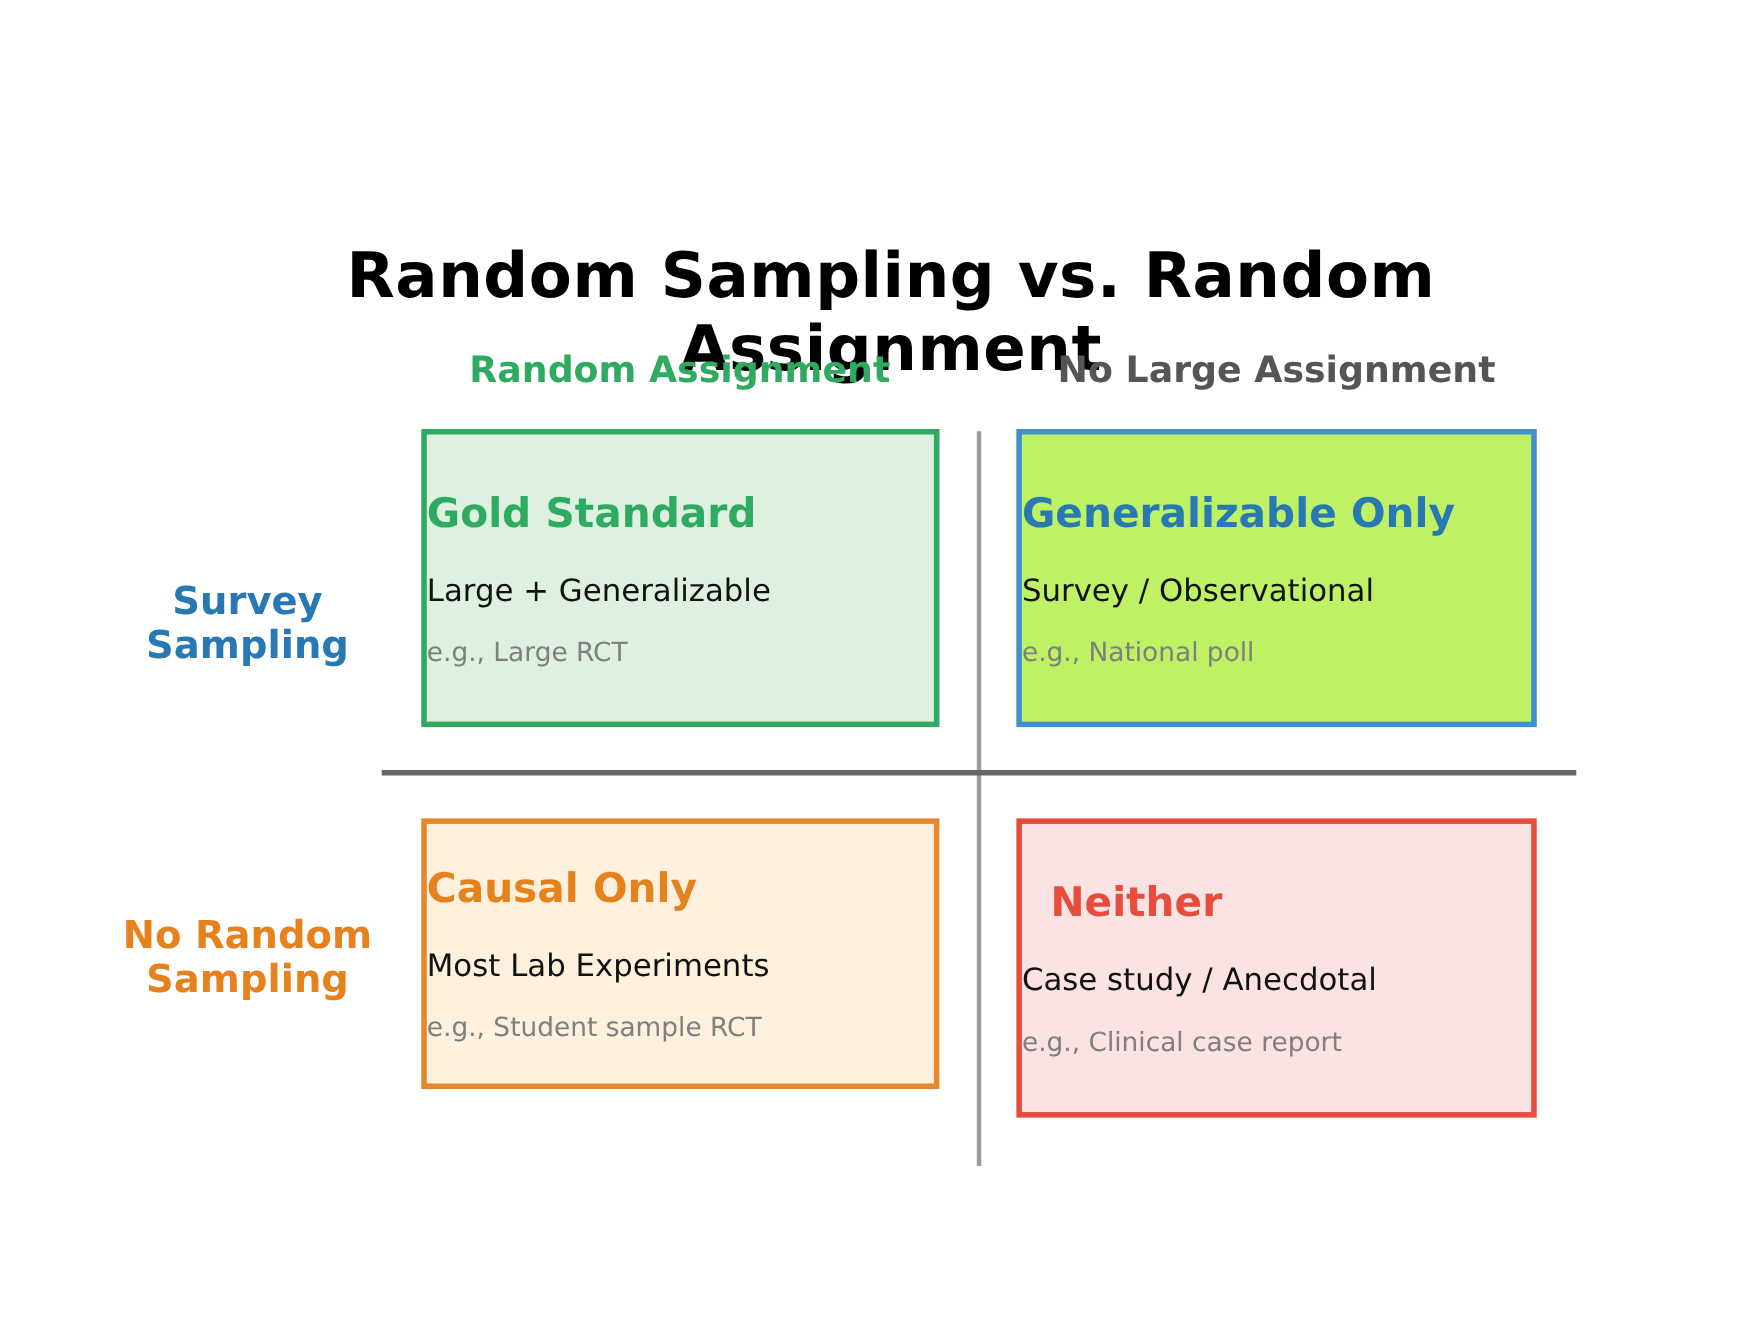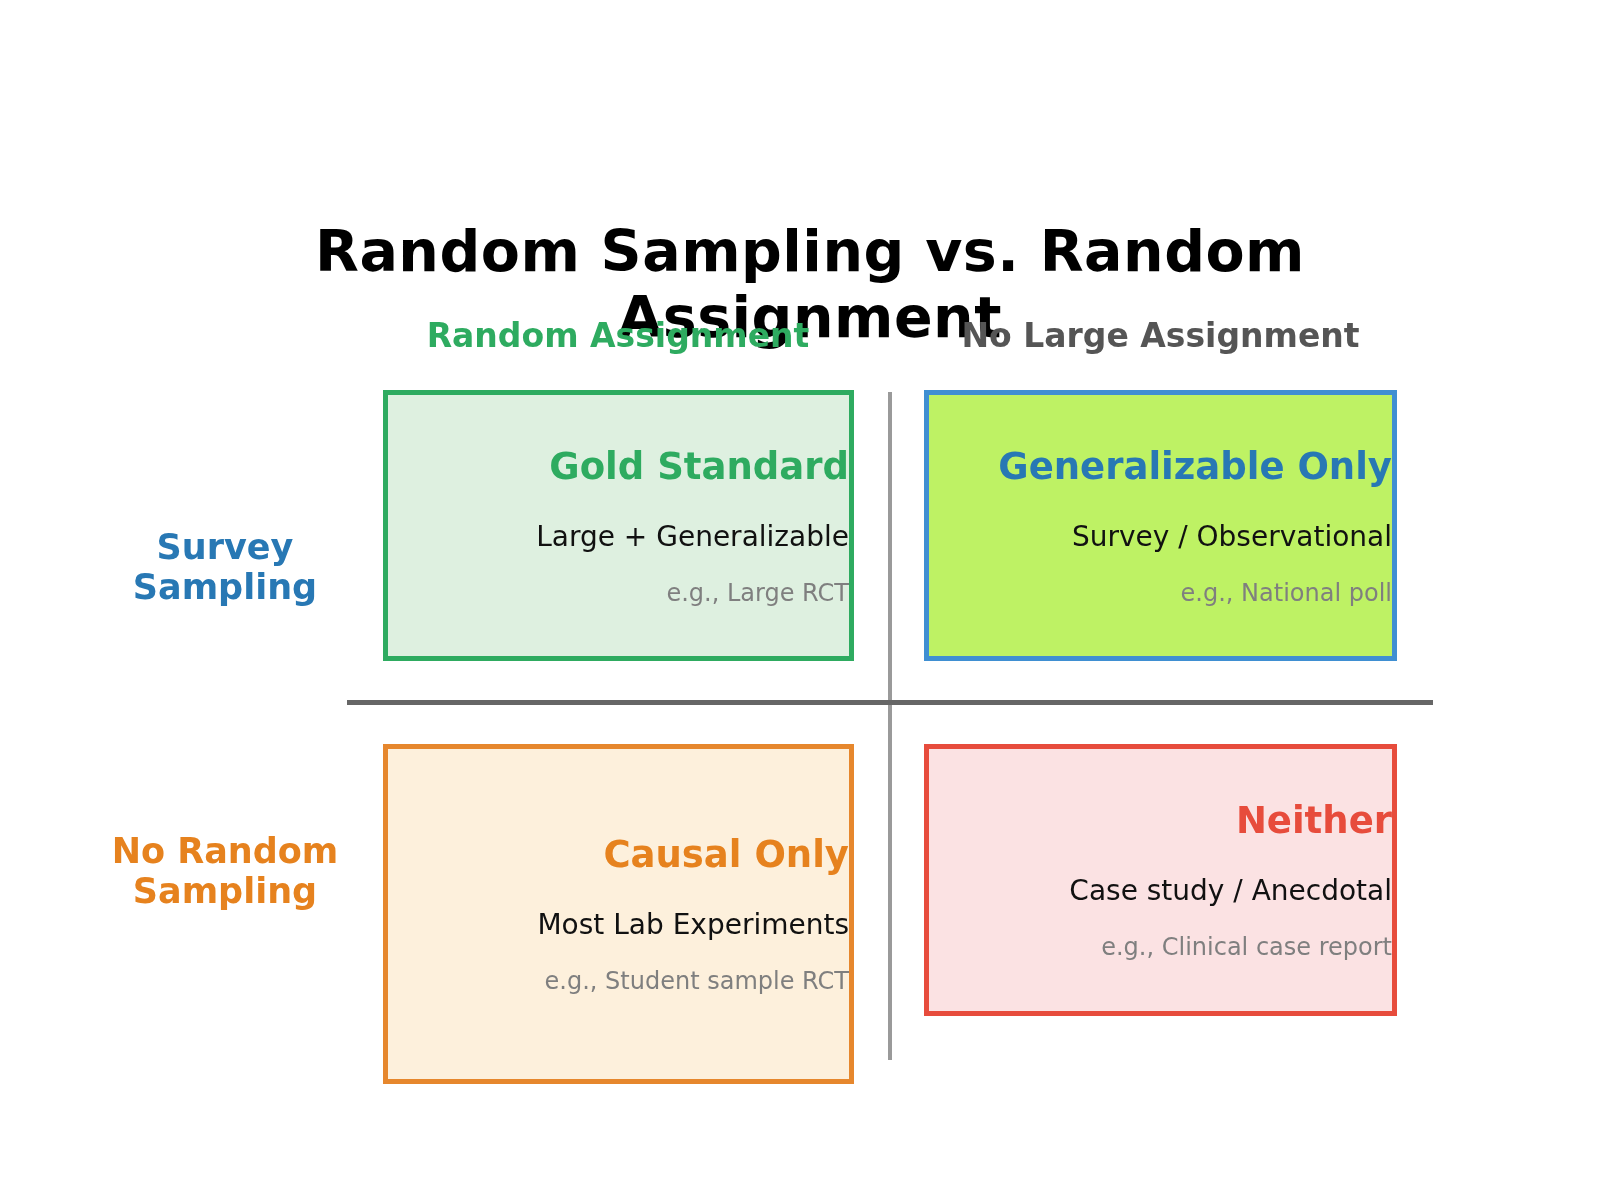--- a/index.html
+++ b/index.html
@@ -47,27 +47,27 @@
     line-height: 1.14;
   }
   .row-header-top    { top: 528px; }
   .row-header-bottom { top: 832px; }
   .quadrant {
     position: absolute;
     box-sizing: border-box;
     border: 5px solid #000000;
     display: flex;
     flex-direction: column;
-    align-items: flex-end;
+    align-items: flex-start;
     justify-content: center;
     text-align: center;
   }
   .q-tl { left: 383px; top: 390px; width: 471px; height: 271px; }
   .q-tr { left: 924px; top: 390px; width: 473px; height: 271px; }
-  .q-bl { left: 383px; top: 744px; width: 471px; height: 340px; }
+  .q-bl { left: 383px; top: 744px; width: 471px; height: 246px; }
   .q-br { left: 924px; top: 744px; width: 473px; height: 272px; }
   .q-title {
     font-size: 37px;
     font-weight: bold;
     margin-bottom: 32px;
     white-space: nowrap;
   }
   .q-subtitle {
     font-size: 28px;
     color: #111111;

